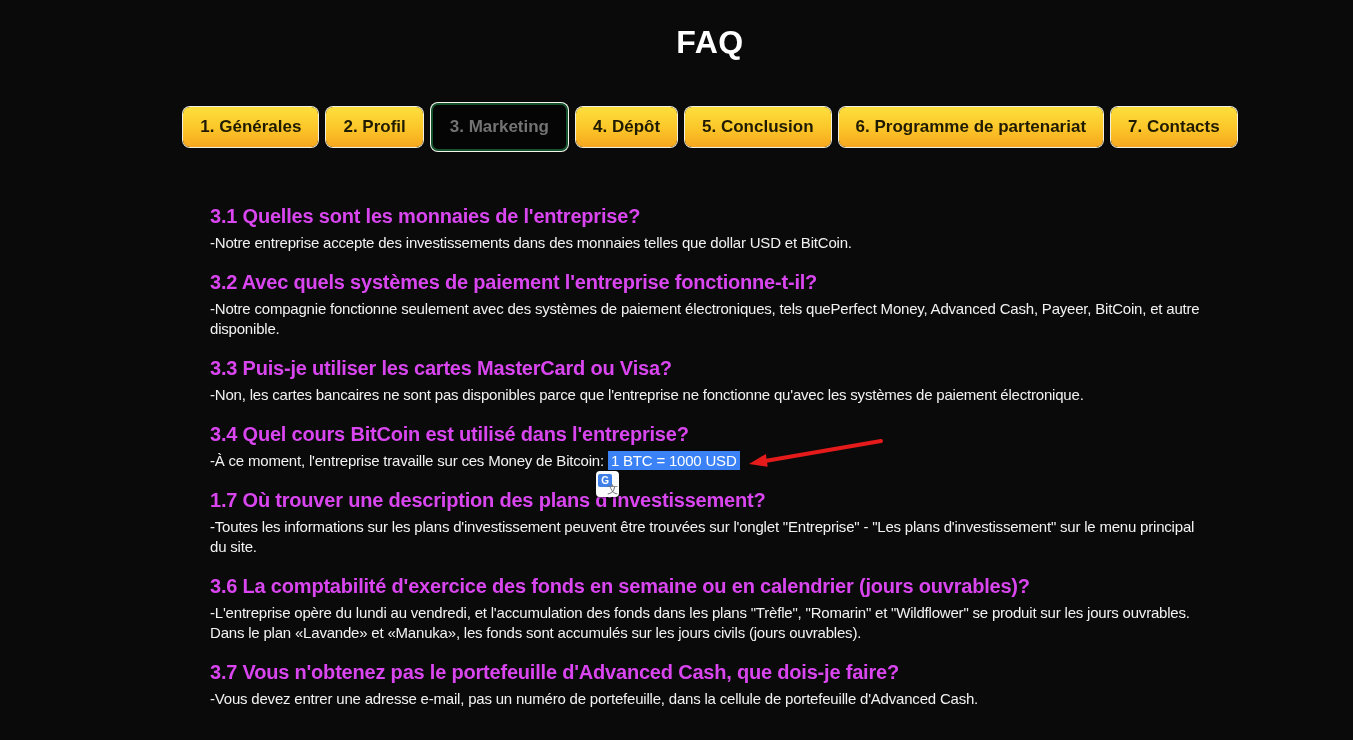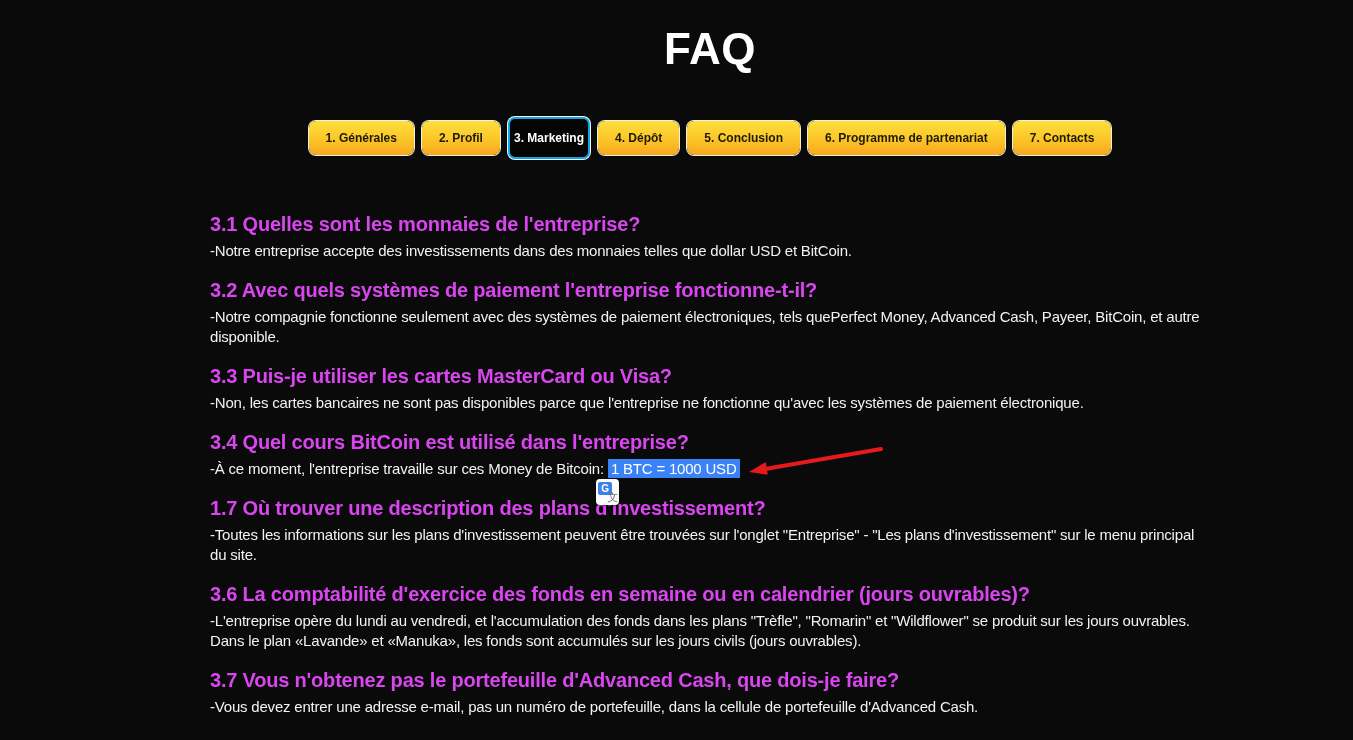--- a/index.html
+++ b/index.html
@@ -9,53 +9,53 @@
     font-family:"Liberation Sans", sans-serif;
     -webkit-font-smoothing:antialiased;
   }
   .container { width:1000px; margin-left:210px; }
 
   
   .page-title {
     margin-top:24px;
     text-align:center;
     color:#ffffff;
-    font-size:44px;
+    font-size:32px;
     font-weight:bold;
     letter-spacing:0.5px;
     line-height:1.15;
   }
 
   
   .tabs {
     margin-top:42px;
     display:flex;
     justify-content:center;
     align-items:center;
     gap:8px;
   }
   .tab {
     font-family:"Liberation Sans", sans-serif;
-    font-size:12px;
+    font-size:17px;
     font-weight:bold;
     color:#1f1b02;
     background:linear-gradient(to bottom, #fedf3d 0%, #fbc528 55%, #f6a71f 100%);
     border:none;
     border-radius:7px;
     padding:10px 17px;
     cursor:pointer;
     box-shadow:0 0 0 1px #efefe2, 0 1px 2px rgba(0,0,0,0.6);
     white-space:nowrap;
   }
   .tab.active {
     background:#050505;
-    color:#ffffff;
-    border:2px solid #0ea5e9;
+    color:#737373;
+    border:2px solid #14532d;
     box-shadow:0 0 0 1px #f5f5ec;
-    padding:12px 4px;
+    padding:12px 17px;
   }
 
   
   .faq-list { margin-top:54px; }
   .faq-section { margin-bottom:18px; }
   .faq-question {
     color:#d946ef;
     font-size:20px;
     font-weight:bold;
     line-height:22px;

